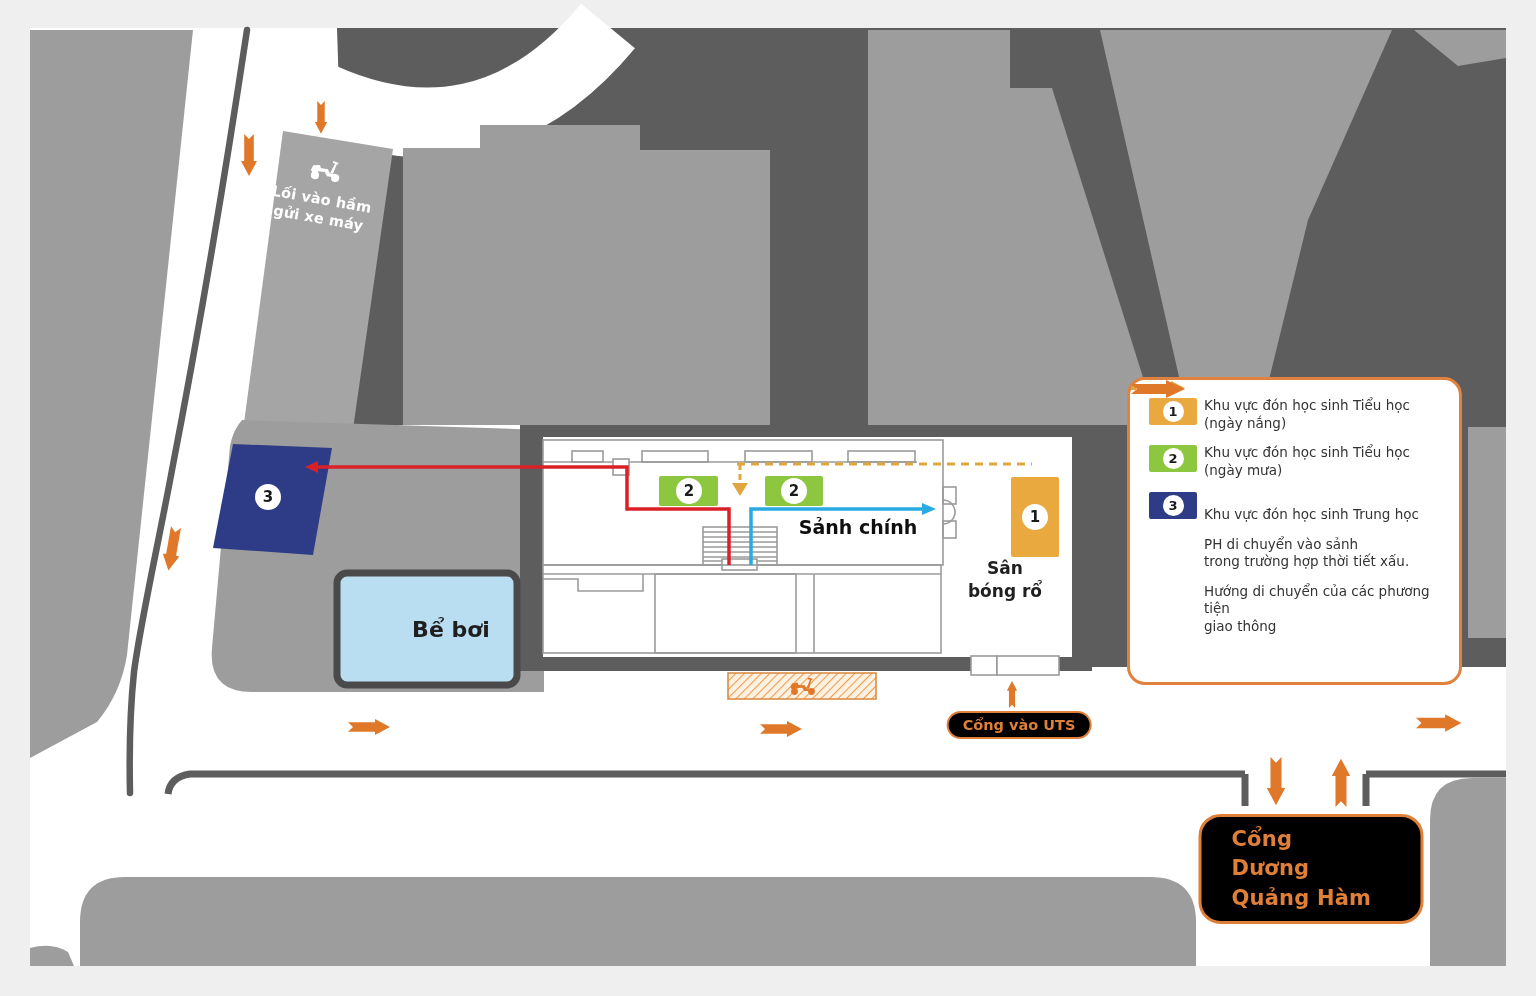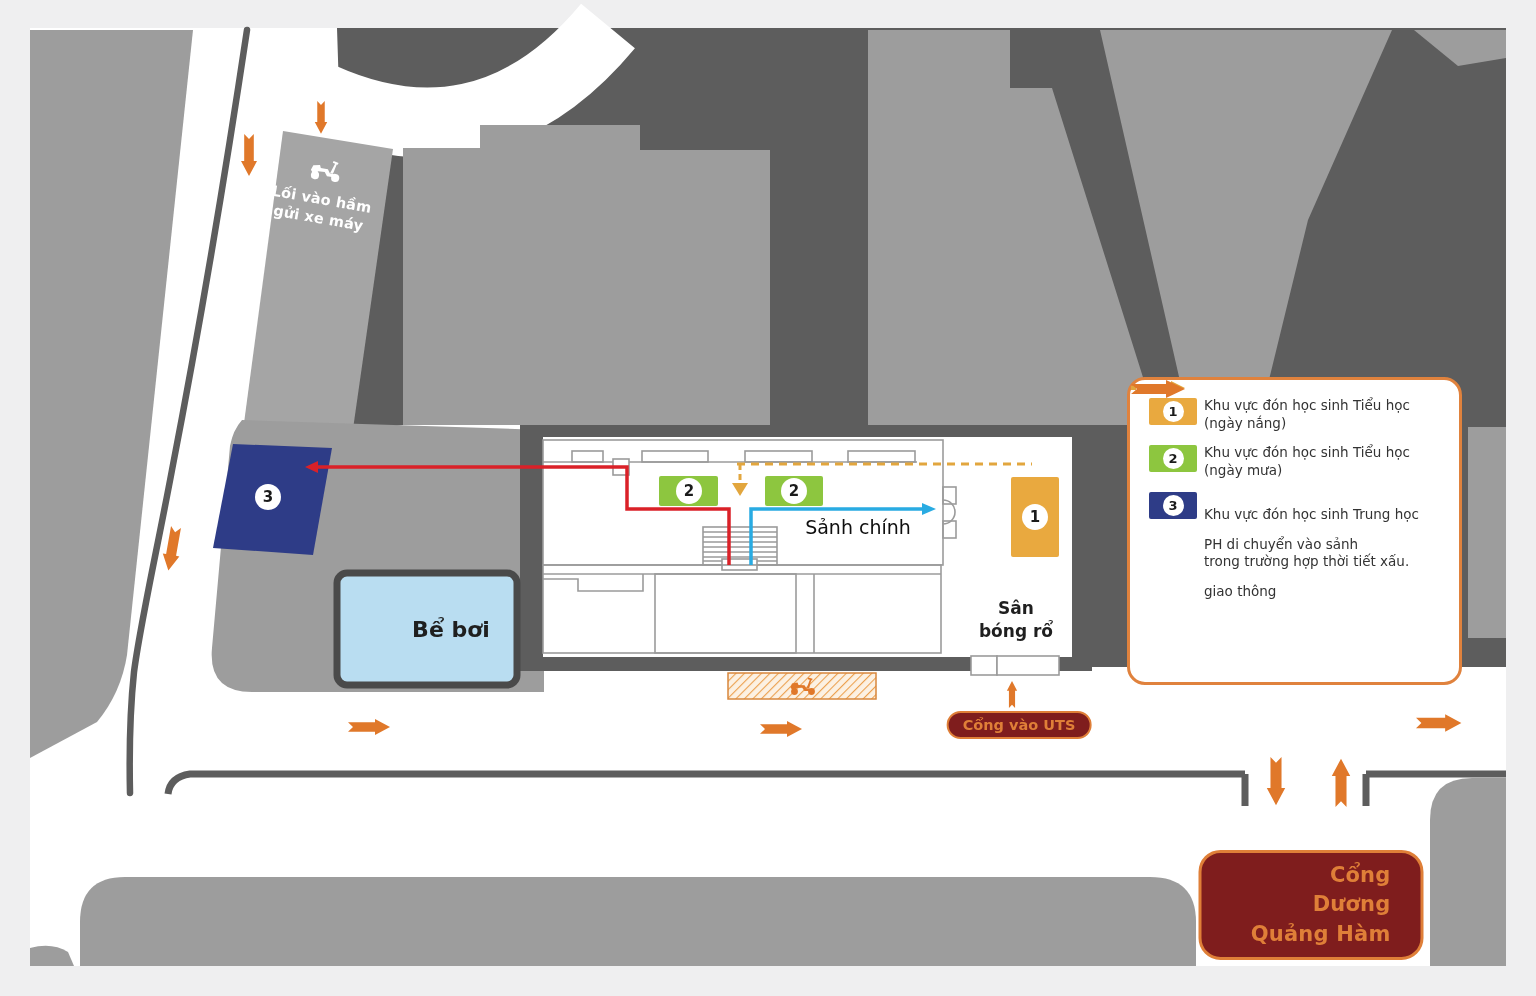--- a/index.html
+++ b/index.html
@@ -5,28 +5,28 @@
   html,body{margin:0;padding:0;background:#e9e9ea;}
   .stage{
     position:relative;width:1536px;height:996px;background:#efeff0;
     font-family:"DejaVu Sans","Liberation Sans",sans-serif;overflow:hidden;
   }
   .stage svg{position:absolute;left:0;top:0;}
   .overlay{position:absolute;transform:translate(-50%,-50%);white-space:nowrap;}
   .ramp-label{color:#fff;font-size:14.5px;font-weight:600;text-align:center;line-height:1.3;
     transform:translate(-50%,-50%) rotate(10deg);letter-spacing:.2px;}
   .pool-label{font-size:22px;font-weight:600;color:#1f1f1f;margin-left:24px;}
-  .hall-label{font-size:19px;font-weight:400;color:#0f0f0f;}
+  .hall-label{font-size:19px;font-weight:700;color:#0f0f0f;}
   .court-label{font-size:17px;font-weight:600;color:#1f1f1f;text-align:center;line-height:1.35;}
   .marker{position:absolute;width:26px;height:26px;border-radius:50%;background:#fff;
     transform:translate(-50%,-50%);text-align:center;line-height:26px;font-size:15px;
     font-weight:800;color:#1b1b1b;}
-  .gate-box{position:absolute;transform:translate(-50%,-50%);background:#7f1d1d;
+  .gate-box{position:absolute;transform:translate(-50%,-50%);background:#000000;
     border:2.5px solid #df7f38;border-radius:14px;color:#df7f38;font-weight:700;
-    font-size:14.5px;padding:4px 14px;text-align:right;}
+    font-size:14.5px;padding:4px 14px;text-align:left;}
   .gate-box.big{border-width:3.5px;border-radius:22px;font-size:21px;font-weight:800;
     line-height:1.4;padding:8px 30px;letter-spacing:.2px;}
   .legend{position:absolute;left:1127px;top:377px;width:335px;height:308px;background:#fff;
     border:3.5px solid #e0823d;border-radius:18px;box-sizing:border-box;
     padding:17px 12px 10px 12px;display:flex;flex-direction:column;gap:12px;}
   .lrow{display:flex;align-items:flex-start;}
   .lkey{width:62px;flex:0 0 62px;display:flex;justify-content:center;margin-top:1px;}
   .llabel{font-size:13.5px;font-weight:400;color:#333;line-height:1.3;}
   .llabel div:empty{display:none;}
   .swatch{width:48px;height:27px;border-radius:2px;display:flex;align-items:center;justify-content:center;}
@@ -149,33 +149,33 @@
 
 <div class="overlay ramp-label" style="left:320px;top:209px;">
   <div>Lối vào hầm</div>
   <div>gửi xe máy</div>
 </div>
 
 <div class="overlay pool-label" style="left:427px;top:629px;">Bể bơi</div>
 
 <div class="overlay hall-label" style="left:858px;top:527px;">Sảnh chính</div>
 
-<div class="overlay court-label" style="left:1005px;top:620px;margin-left:11px;">
+<div class="overlay court-label" style="left:1005px;top:580px;">
   <div>Sân</div>
   <div>bóng rổ</div>
 </div>
 
 <div class="marker" style="left:1035px;top:517px;">1</div>
 <div class="marker" style="left:689px;top:491px;">2</div>
 <div class="marker" style="left:794px;top:491px;">2</div>
 <div class="marker" style="left:268px;top:497px;">3</div>
 
 <div class="gate-box" style="left:1019px;top:725px;">Cổng vào UTS</div>
 
-<div class="gate-box big" style="left:1311px;top:869px;margin-top:36px;">
+<div class="gate-box big" style="left:1311px;top:869px;">
   <div>Cổng</div>
   <div>Dương Quảng Hàm</div>
 </div>
 
 <div class="legend">
   <div class="lrow">
     <div class="lkey">
           <div class="swatch sw-amber">
       <div class="swnum">1</div>
           </div>
@@ -218,18 +218,19 @@
           <div>trong trường hợp thời tiết xấu.</div>
         </div>
   </div>
   <div class="lrow">
     <div class="lkey">
       <svg width="56" height="18" viewBox="0 0 56 18">
         <path d="M1,4 L36,4 L36,0 L55,9 L36,18 L36,14 L1,14 L7,9 Z" fill="#e0782a"></path>
       </svg>
         </div>
     <div class="llabel">
+      <div>Hướng di chuyển của các phương tiện</div>
           <div>giao thông</div>
         </div>
   </div>
 </div>
 
 </div>
 
 </body></html>

